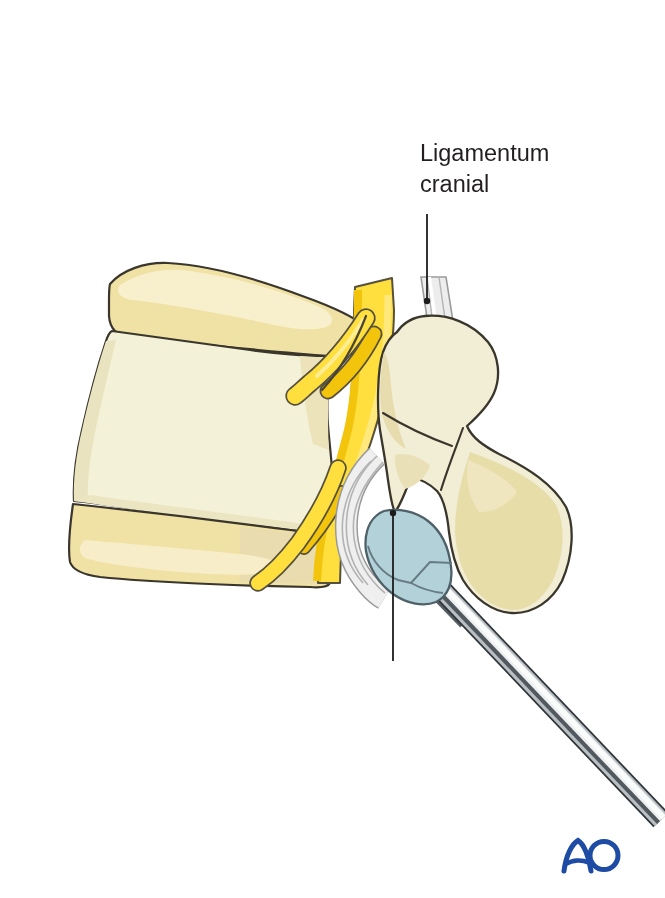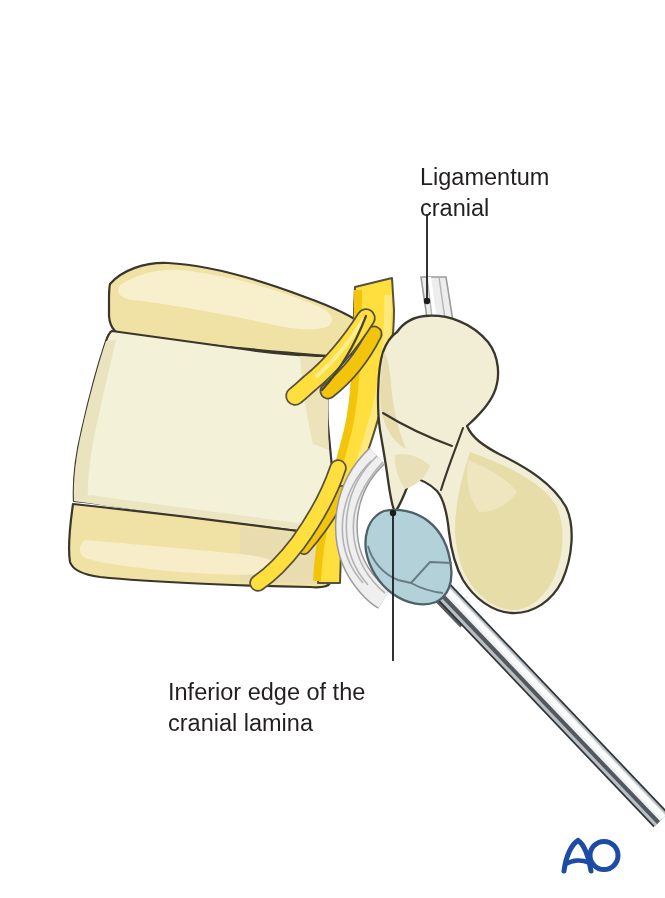--- a/index.html
+++ b/index.html
@@ -152,25 +152,21 @@
       <line x1="393" y1="514" x2="393" y2="661" stroke="#1c1c1c" stroke-width="1.8"></line>
     </g>
 
     <g transform="translate(558,833)" fill="none" stroke="#1e4ba4" stroke-linecap="round">
       <path d="M6,38 C8,22 14,11 20,7.5 C26,11 31,24 33,38" stroke-width="5"></path>
       <path d="M7.5,31 C15,26.5 24,26.5 30.5,29.5" stroke-width="4.5"></path>
       <circle cx="46" cy="22.5" r="14" stroke-width="5"></circle>
     </g>
   </svg>
 
-  <div class="fig-label" style="left:420px; top:138px;margin-top:24px;">
+  <div class="fig-label" style="left:420px; top:138px;">
     <div>Ligamentum</div>
     <div>cranial</div>
   </div>
 
-  <div class="fig-label" style="left:168px; top:677px;">
-    <div>Inferior edge of the</div>
-    <div>cranial lamina</div>
-  </div>
 
   <span class="sr-only">AO</span>
 
 </div>
 
 </body></html>

